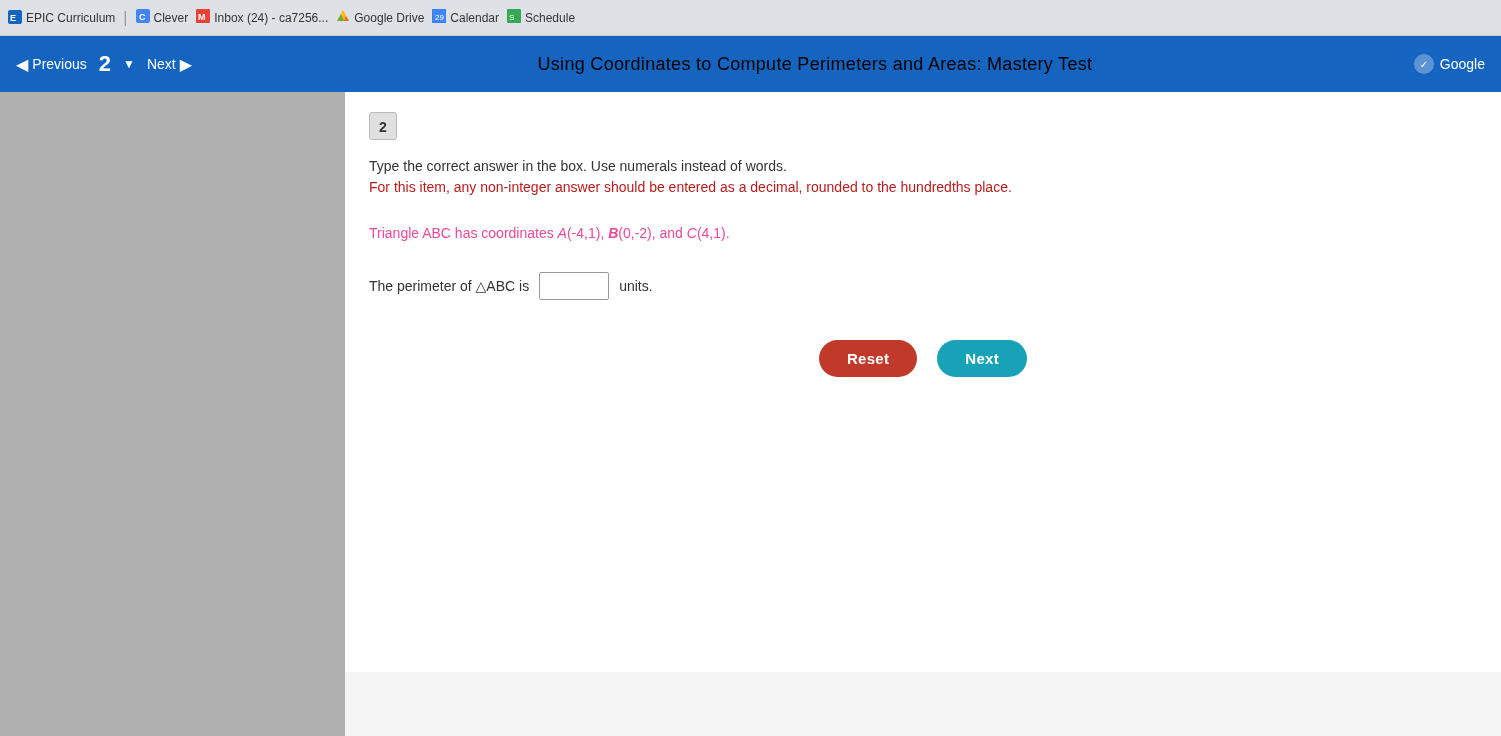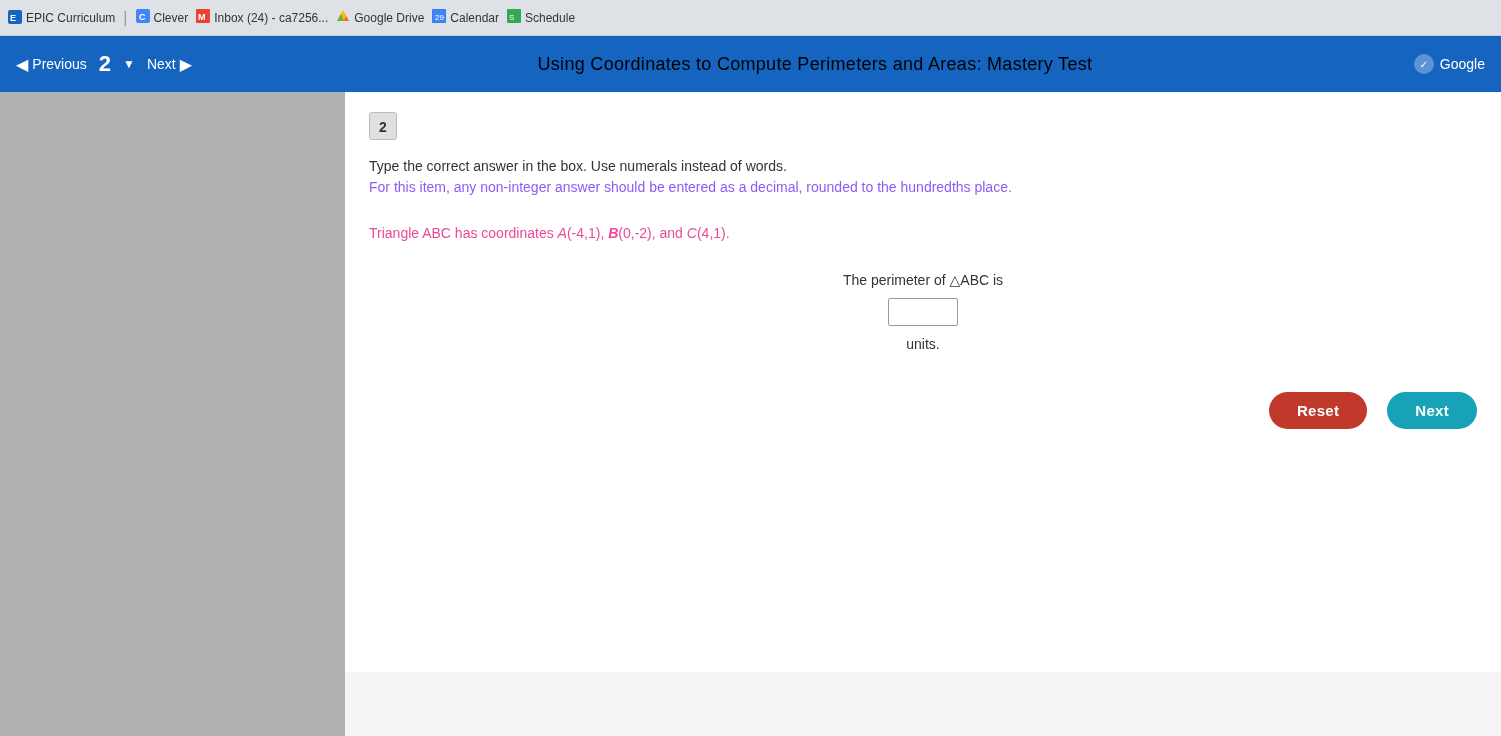--- a/index.html
+++ b/index.html
@@ -140,55 +140,54 @@
     }
 
     .instruction-text {
       font-size: 14px;
       color: #333;
       line-height: 1.5;
     }
 
     .secondary-instruction {
       font-size: 14px;
-      color: #8b5cf6;
+      color: #b91c1c;
       margin-bottom: 24px;
       line-height: 1.5;
     }
 
     .problem-text {
       font-size: 14px;
       color: #ec4899;
       margin-bottom: 28px;
       line-height: 1.6;
     }
 
     .answer-row {
       display: flex;
       align-items: center;
       gap: 10px;
       font-size: 14px;
       color: #333;
       margin-bottom: 40px;
-      flex-direction: column;
     }
 
     .answer-input {
       width: 70px;
       height: 28px;
       border: 1px solid #999;
       border-radius: 2px;
       padding: 2px 6px;
       font-size: 14px;
       outline: none;
     }
 
     .button-row {
       display: flex;
-      justify-content: flex-end;
+      justify-content: center;
       gap: 20px;
       margin-top: 20px;
     }
 
     .reset-btn {
       background: #c0392b;
       color: white;
       border: none;
       border-radius: 20px;
       padding: 10px 28px;

